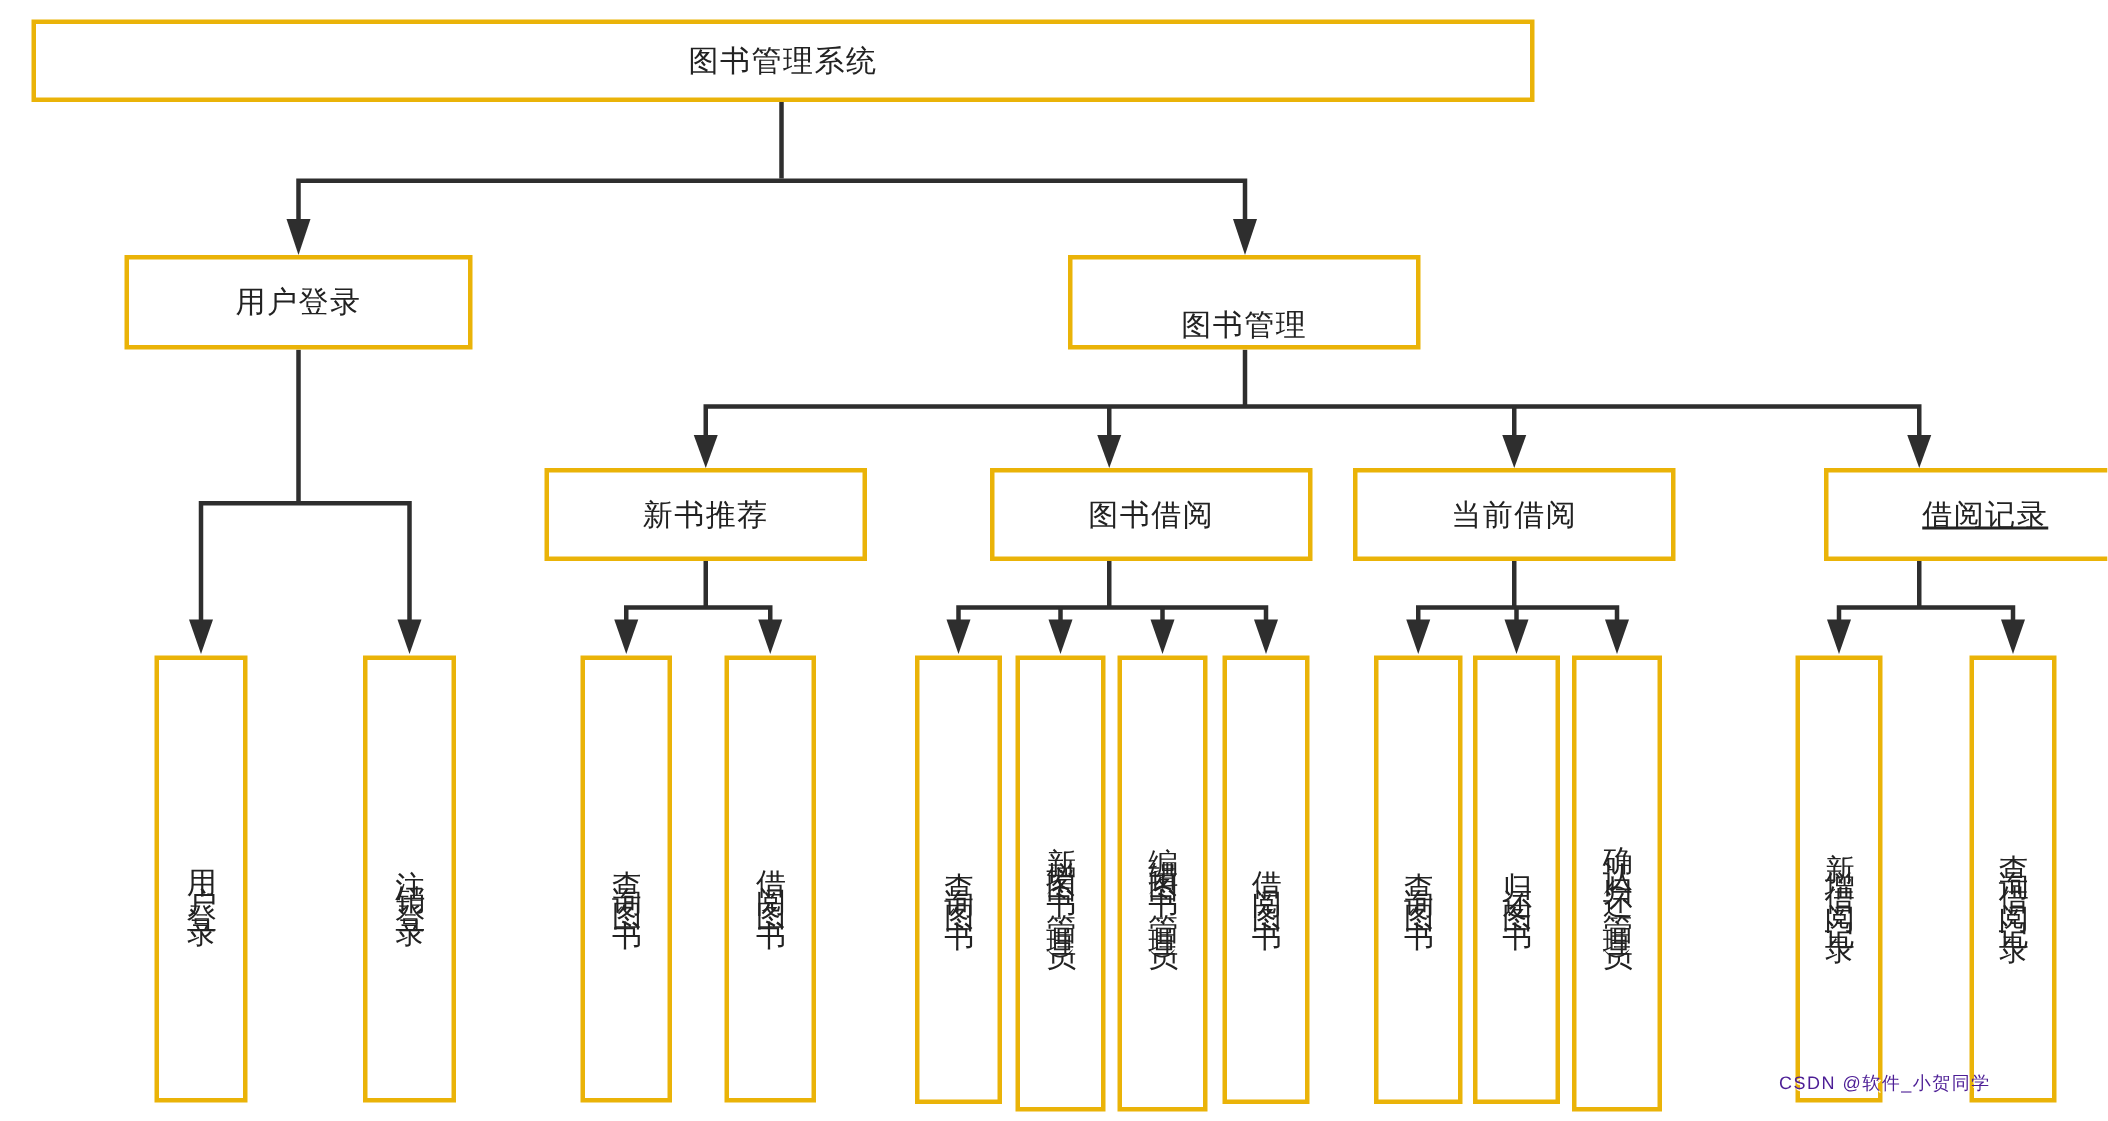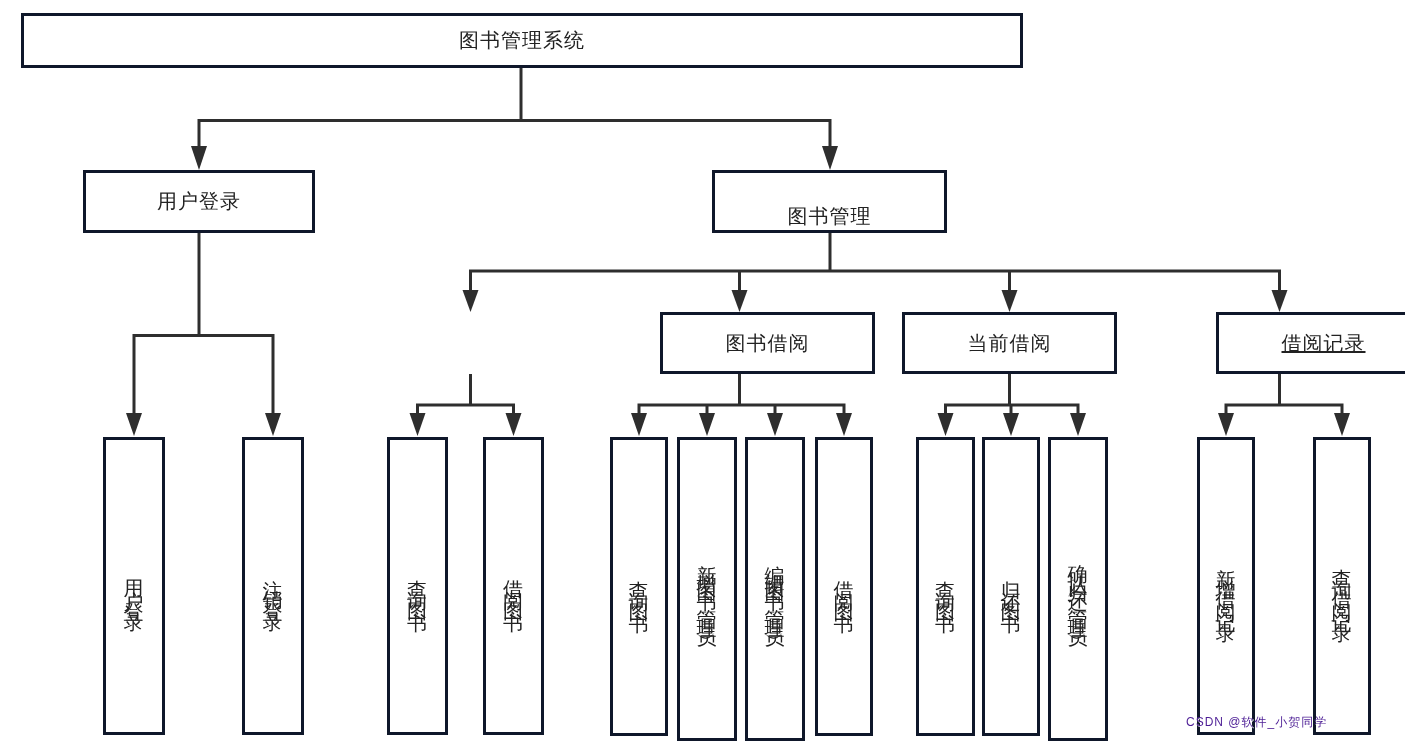--- a/index.html
+++ b/index.html
@@ -27,21 +27,21 @@
     stroke: #2e2e2e;
     stroke-width: 3;
   }
   svg.connectors polygon {
     fill: #2e2e2e;
     stroke: none;
   }
   .node {
     position: absolute;
     box-sizing: border-box;
-    border: 3px solid #0f172a;
+    border: 3px solid #eab308;
     background: #ffffff;
     display: flex;
     align-items: center;
     justify-content: center;
     color: #222222;
   }
   .node .lbl {
     font-size: 20px;
     letter-spacing: 1px;
     white-space: nowrap;
@@ -147,20 +147,23 @@
     <span class="lbl">图书管理系统</span>
   </div>
 
   <div class="node n-login">
     <span class="lbl">用户登录</span>
   </div>
   <div class="node n-mgmt">
     <span class="lbl">图书管理</span>
   </div>
 
+  <div class="node n-rec">
+    <span class="lbl">新书推荐</span>
+  </div>
   <div class="node n-borrow">
     <span class="lbl">图书借阅</span>
   </div>
   <div class="node n-current">
     <span class="lbl">当前借阅</span>
   </div>
   <div class="node n-records">
     <span class="lbl">借阅记录</span>
   </div>
 

